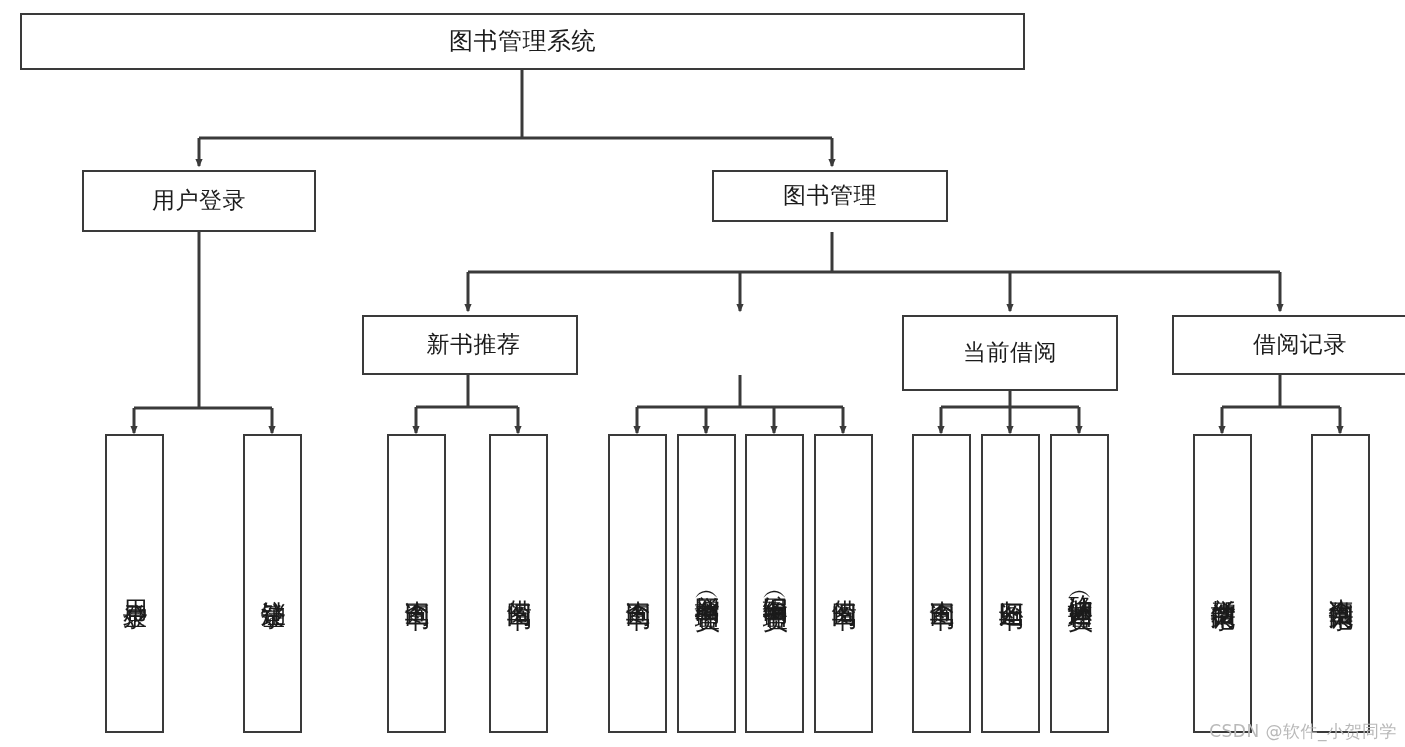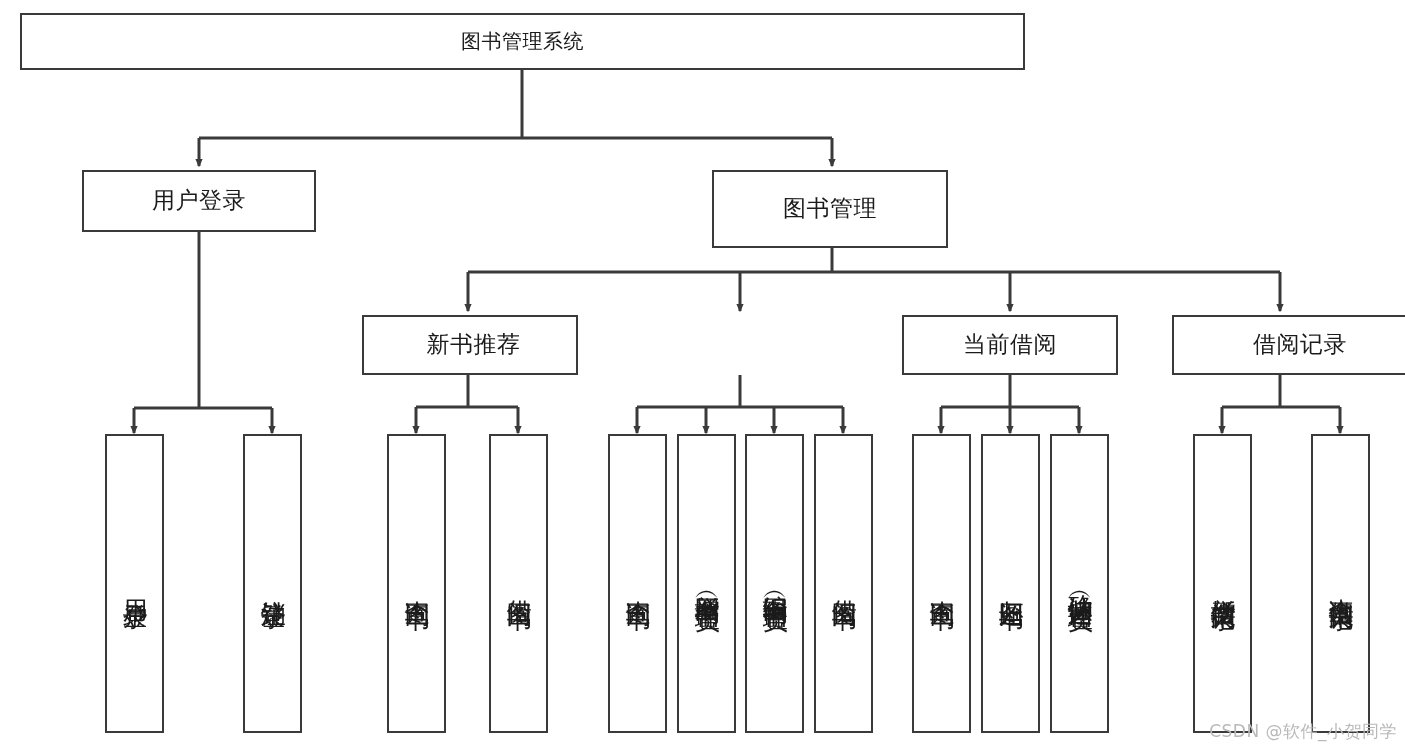--- a/index.html
+++ b/index.html
@@ -41,21 +41,21 @@
     line-height: 1.18;
     text-align: center;
     white-space: pre;
   }
   
   .node.horiz .node-label {
     font-size: 23px;
     letter-spacing: 0.5px;
   }
   .node.root .node-label {
-    font-size: 20px;
+    font-size: 24px;
   }
   
   .node.vert {
     align-items: center;
     justify-content: center;
     padding: 4px 0;
   }
   .node.vert .node-label {
     writing-mode: vertical-rl;
     text-orientation: upright;
@@ -130,28 +130,28 @@
     </g>
   </svg>
 
   <div class="node horiz root" style="left:20px; top:13px; width:1005px; height:57px;">
     <span class="node-label">图书管理系统</span>
   </div>
 
   <div class="node horiz" style="left:82px; top:170px; width:234px; height:62px;">
     <span class="node-label">用户登录</span>
   </div>
-  <div class="node horiz" style="left:712px; top:170px; width:236px; height:78px;">
+  <div class="node horiz" style="left:712px; top:170px; width:236px; height:52px;">
     <span class="node-label">图书管理</span>
   </div>
 
   <div class="node horiz" style="left:362px; top:315px; width:216px; height:60px;padding-left:7px;">
     <span class="node-label">新书推荐</span>
   </div>
-  <div class="node horiz" style="left:902px; top:315px; width:216px; height:60px;">
+  <div class="node horiz" style="left:902px; top:315px; width:216px; height:76px;">
     <span class="node-label">当前借阅</span>
   </div>
   <div class="node horiz" style="left:1172px; top:315px; width:256px; height:60px;">
     <span class="node-label">借阅记录</span>
   </div>
 
   <div class="node vert" style="left:105px; top:434px; width:59px; height:299px;">
     <span class="node-label">用户登录</span>
   </div>
   <div class="node vert" style="left:243px; top:434px; width:59px; height:299px;">

